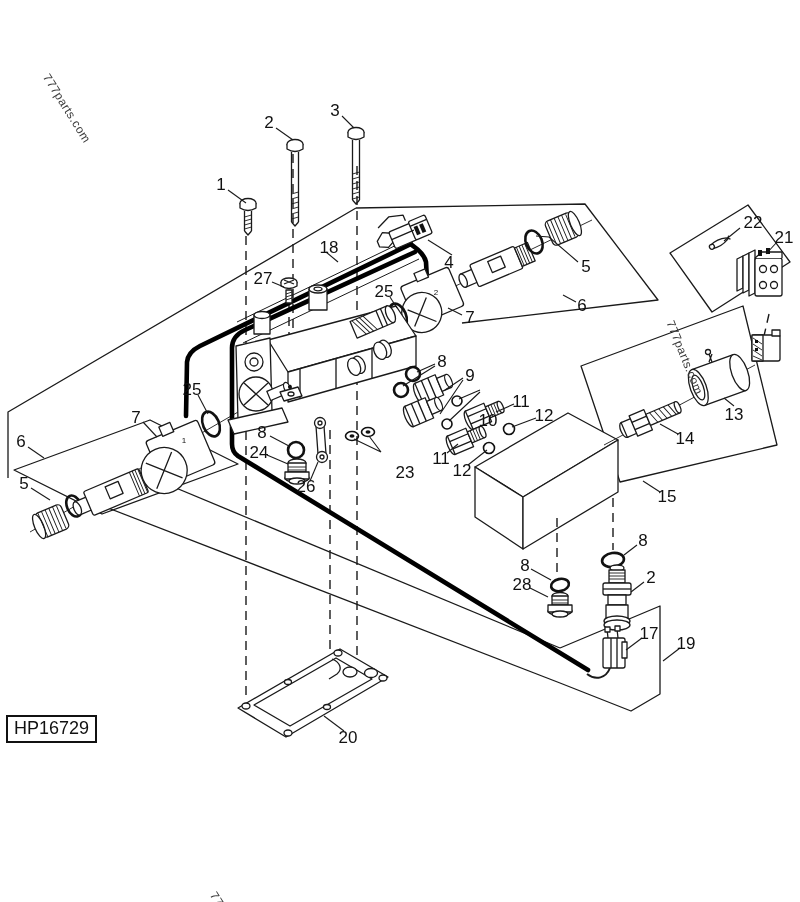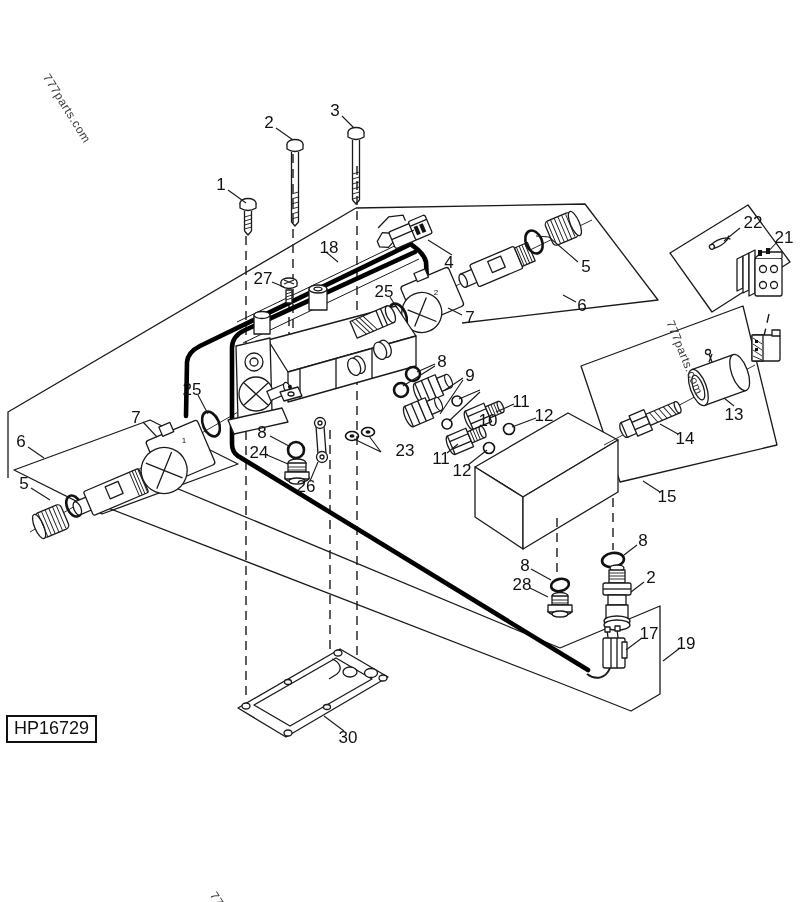--- a/index.html
+++ b/index.html
@@ -437,32 +437,32 @@
       <div class="callout" style="left: 734px; top: 414px;">13</div>
       <div class="callout" style="left: 685px; top: 438px;">14</div>
       <div class="callout" style="left: 667px; top: 496px;">15</div>
       <div class="callout" style="left: 442px; top: 361px;">8</div>
       <div class="callout" style="left: 470px; top: 375px;">9</div>
       <div class="callout" style="left: 488px; top: 388px; margin-top: 32px;">10</div>
       <div class="callout" style="left: 521px; top: 401px;">11</div>
       <div class="callout" style="left: 544px; top: 415px;">12</div>
       <div class="callout" style="left: 441px; top: 458px;">11</div>
       <div class="callout" style="left: 462px; top: 470px;">12</div>
-      <div class="callout" style="left: 389px; top: 450px; padding-left: 32px;">23</div>
+      <div class="callout" style="left: 389px; top: 472px; padding-left: 32px;">23</div>
       <div class="callout" style="left: 262px; top: 432px;">8</div>
       <div class="callout" style="left: 259px; top: 452px;">24</div>
       <div class="callout" style="left: 306px; top: 486px;">26</div>
       <div class="callout" style="left: 21px; top: 441px;">6</div>
       <div class="callout" style="left: 24px; top: 483px;">5</div>
       <div class="callout" style="left: 136px; top: 417px;">7</div>
       <div class="callout" style="left: 192px; top: 389px;">25</div>
       <div class="callout" style="left: 525px; top: 565px;">8</div>
       <div class="callout" style="left: 522px; top: 584px;">28</div>
       <div class="callout" style="left: 643px; top: 540px;">8</div>
       <div class="callout" style="left: 651px; top: 577px;">2</div>
       <div class="callout" style="left: 649px; top: 633px;">17</div>
       <div class="callout" style="left: 686px; top: 643px;">19</div>
-      <div class="callout" style="left: 348px; top: 737px;">30</div>
+      <div class="callout" style="left: 348px; top: 737px;">20</div>
       <div class="partmark" style="left: 184px; top: 441px;">1</div>
       <div class="partmark" style="left: 436px; top: 293px;">2</div>
     </div>
 
 </div>
 
 </body></html>

